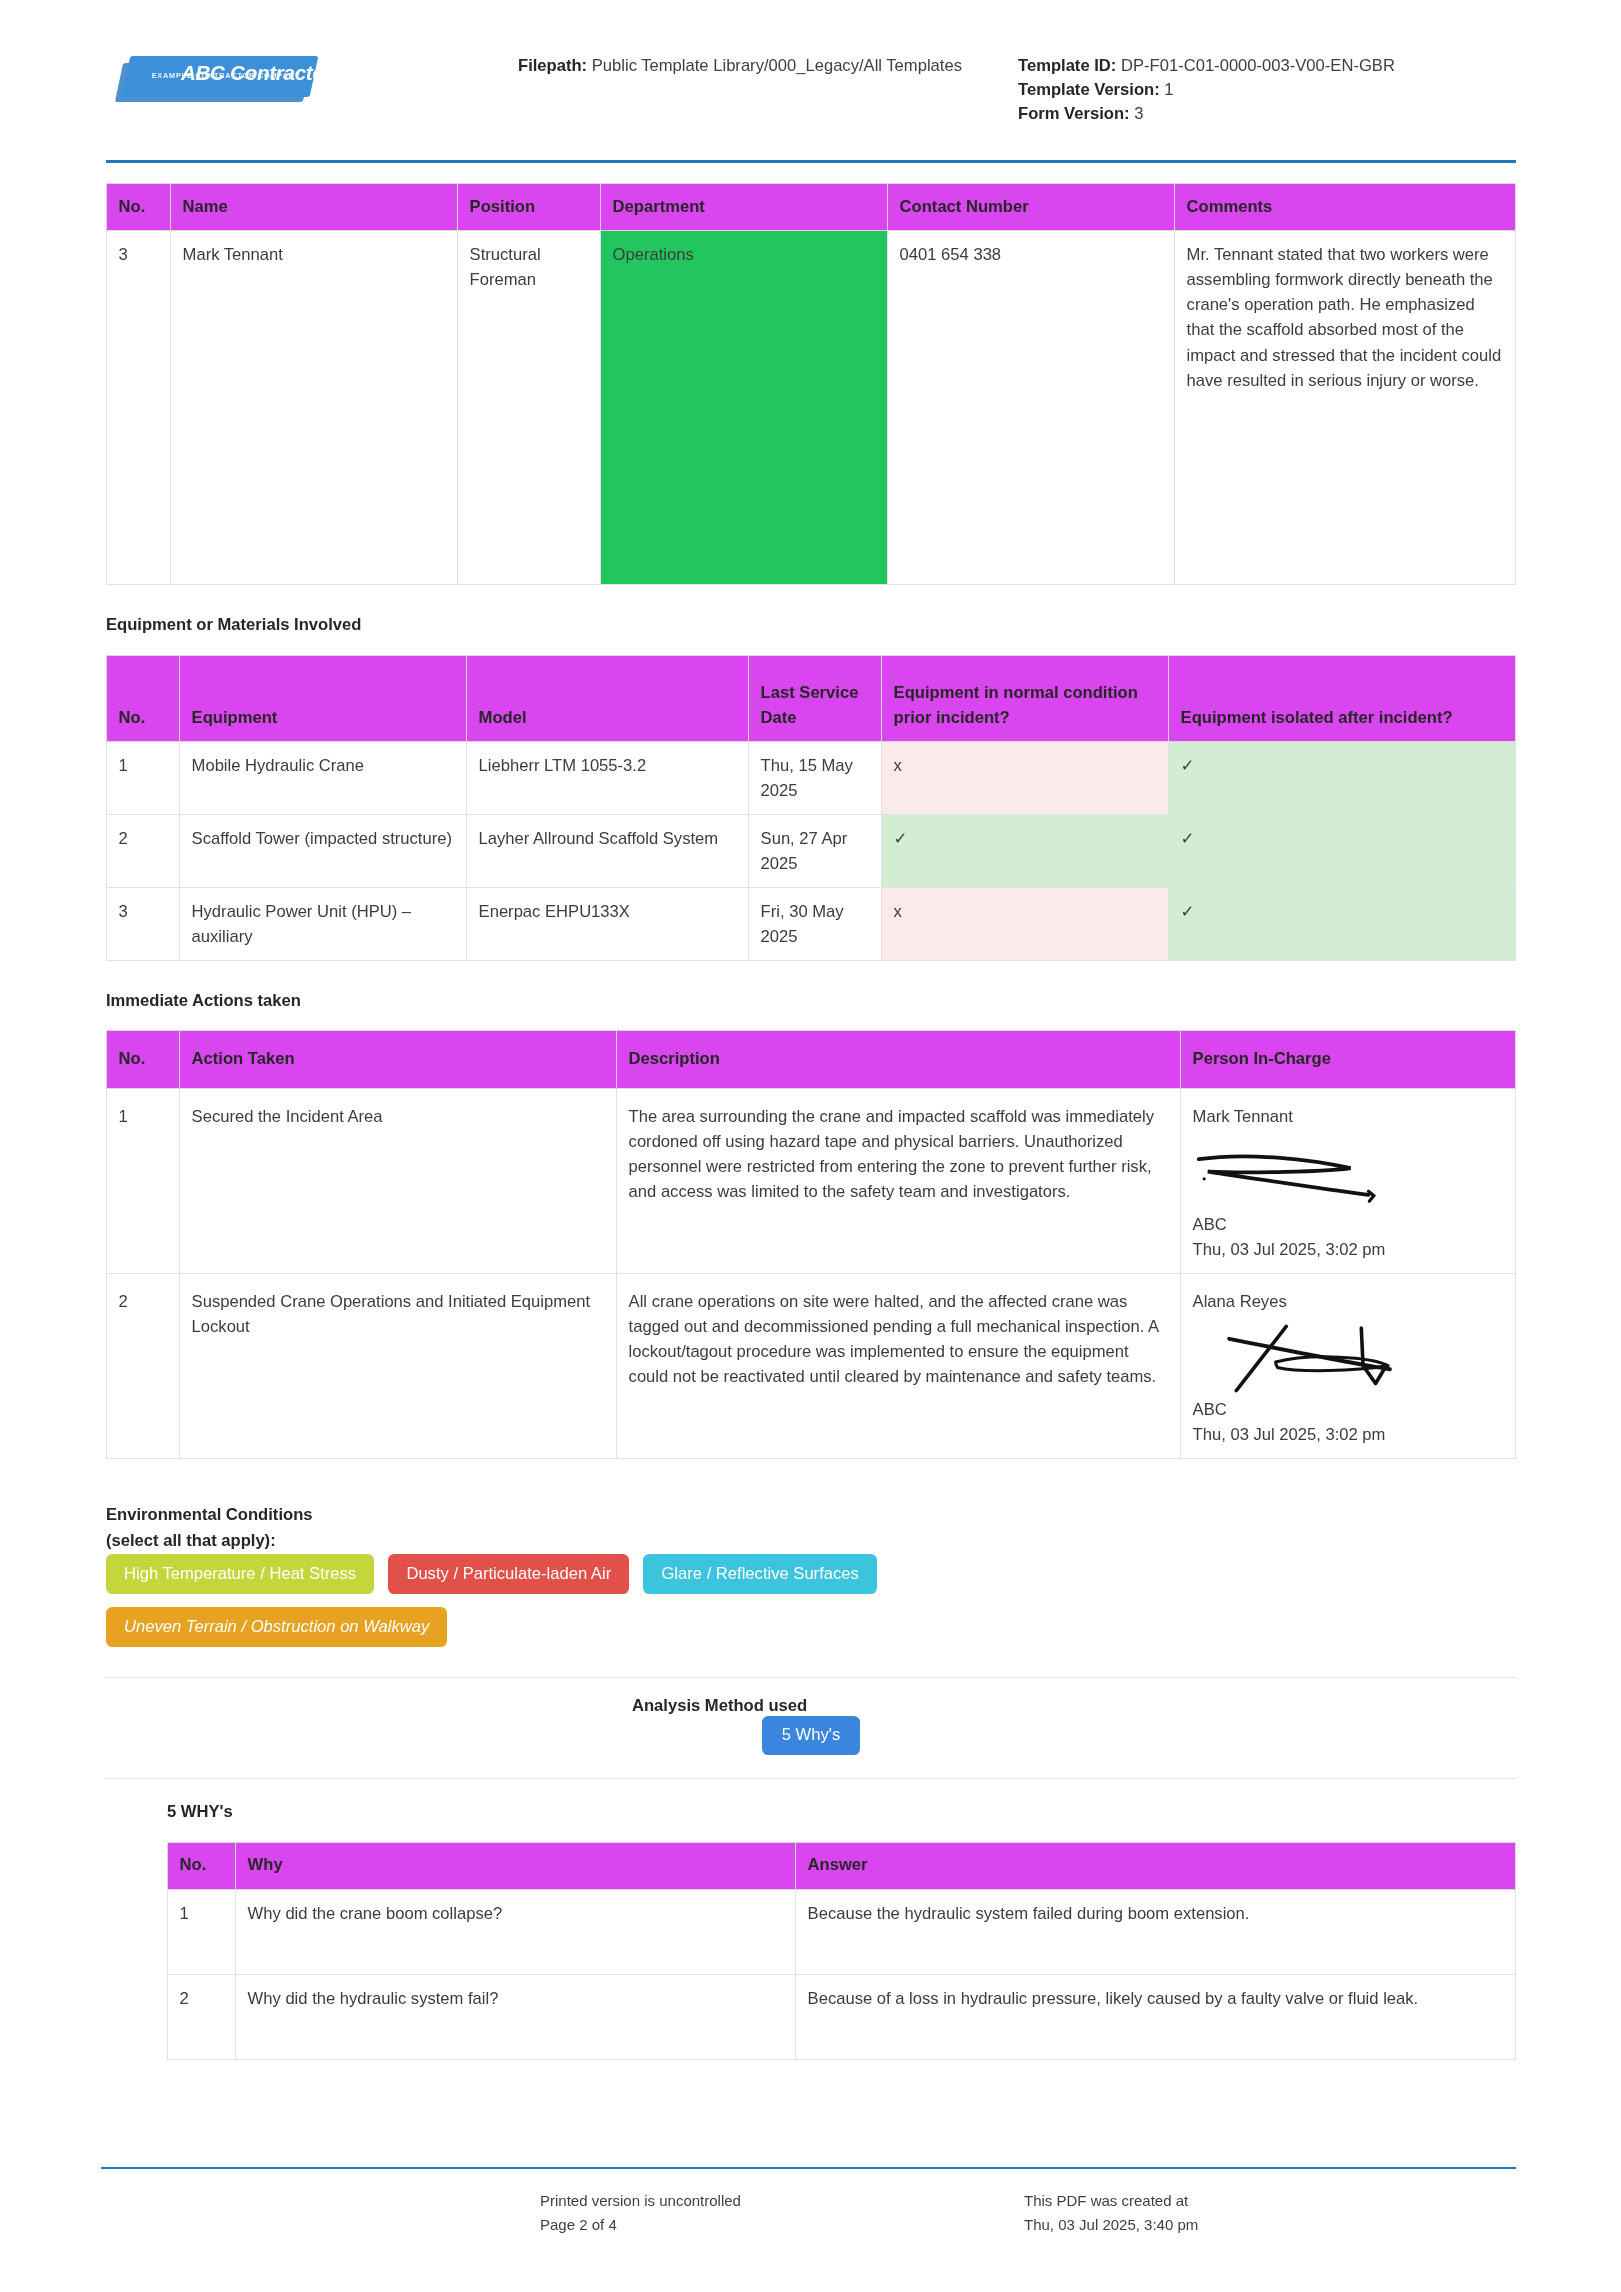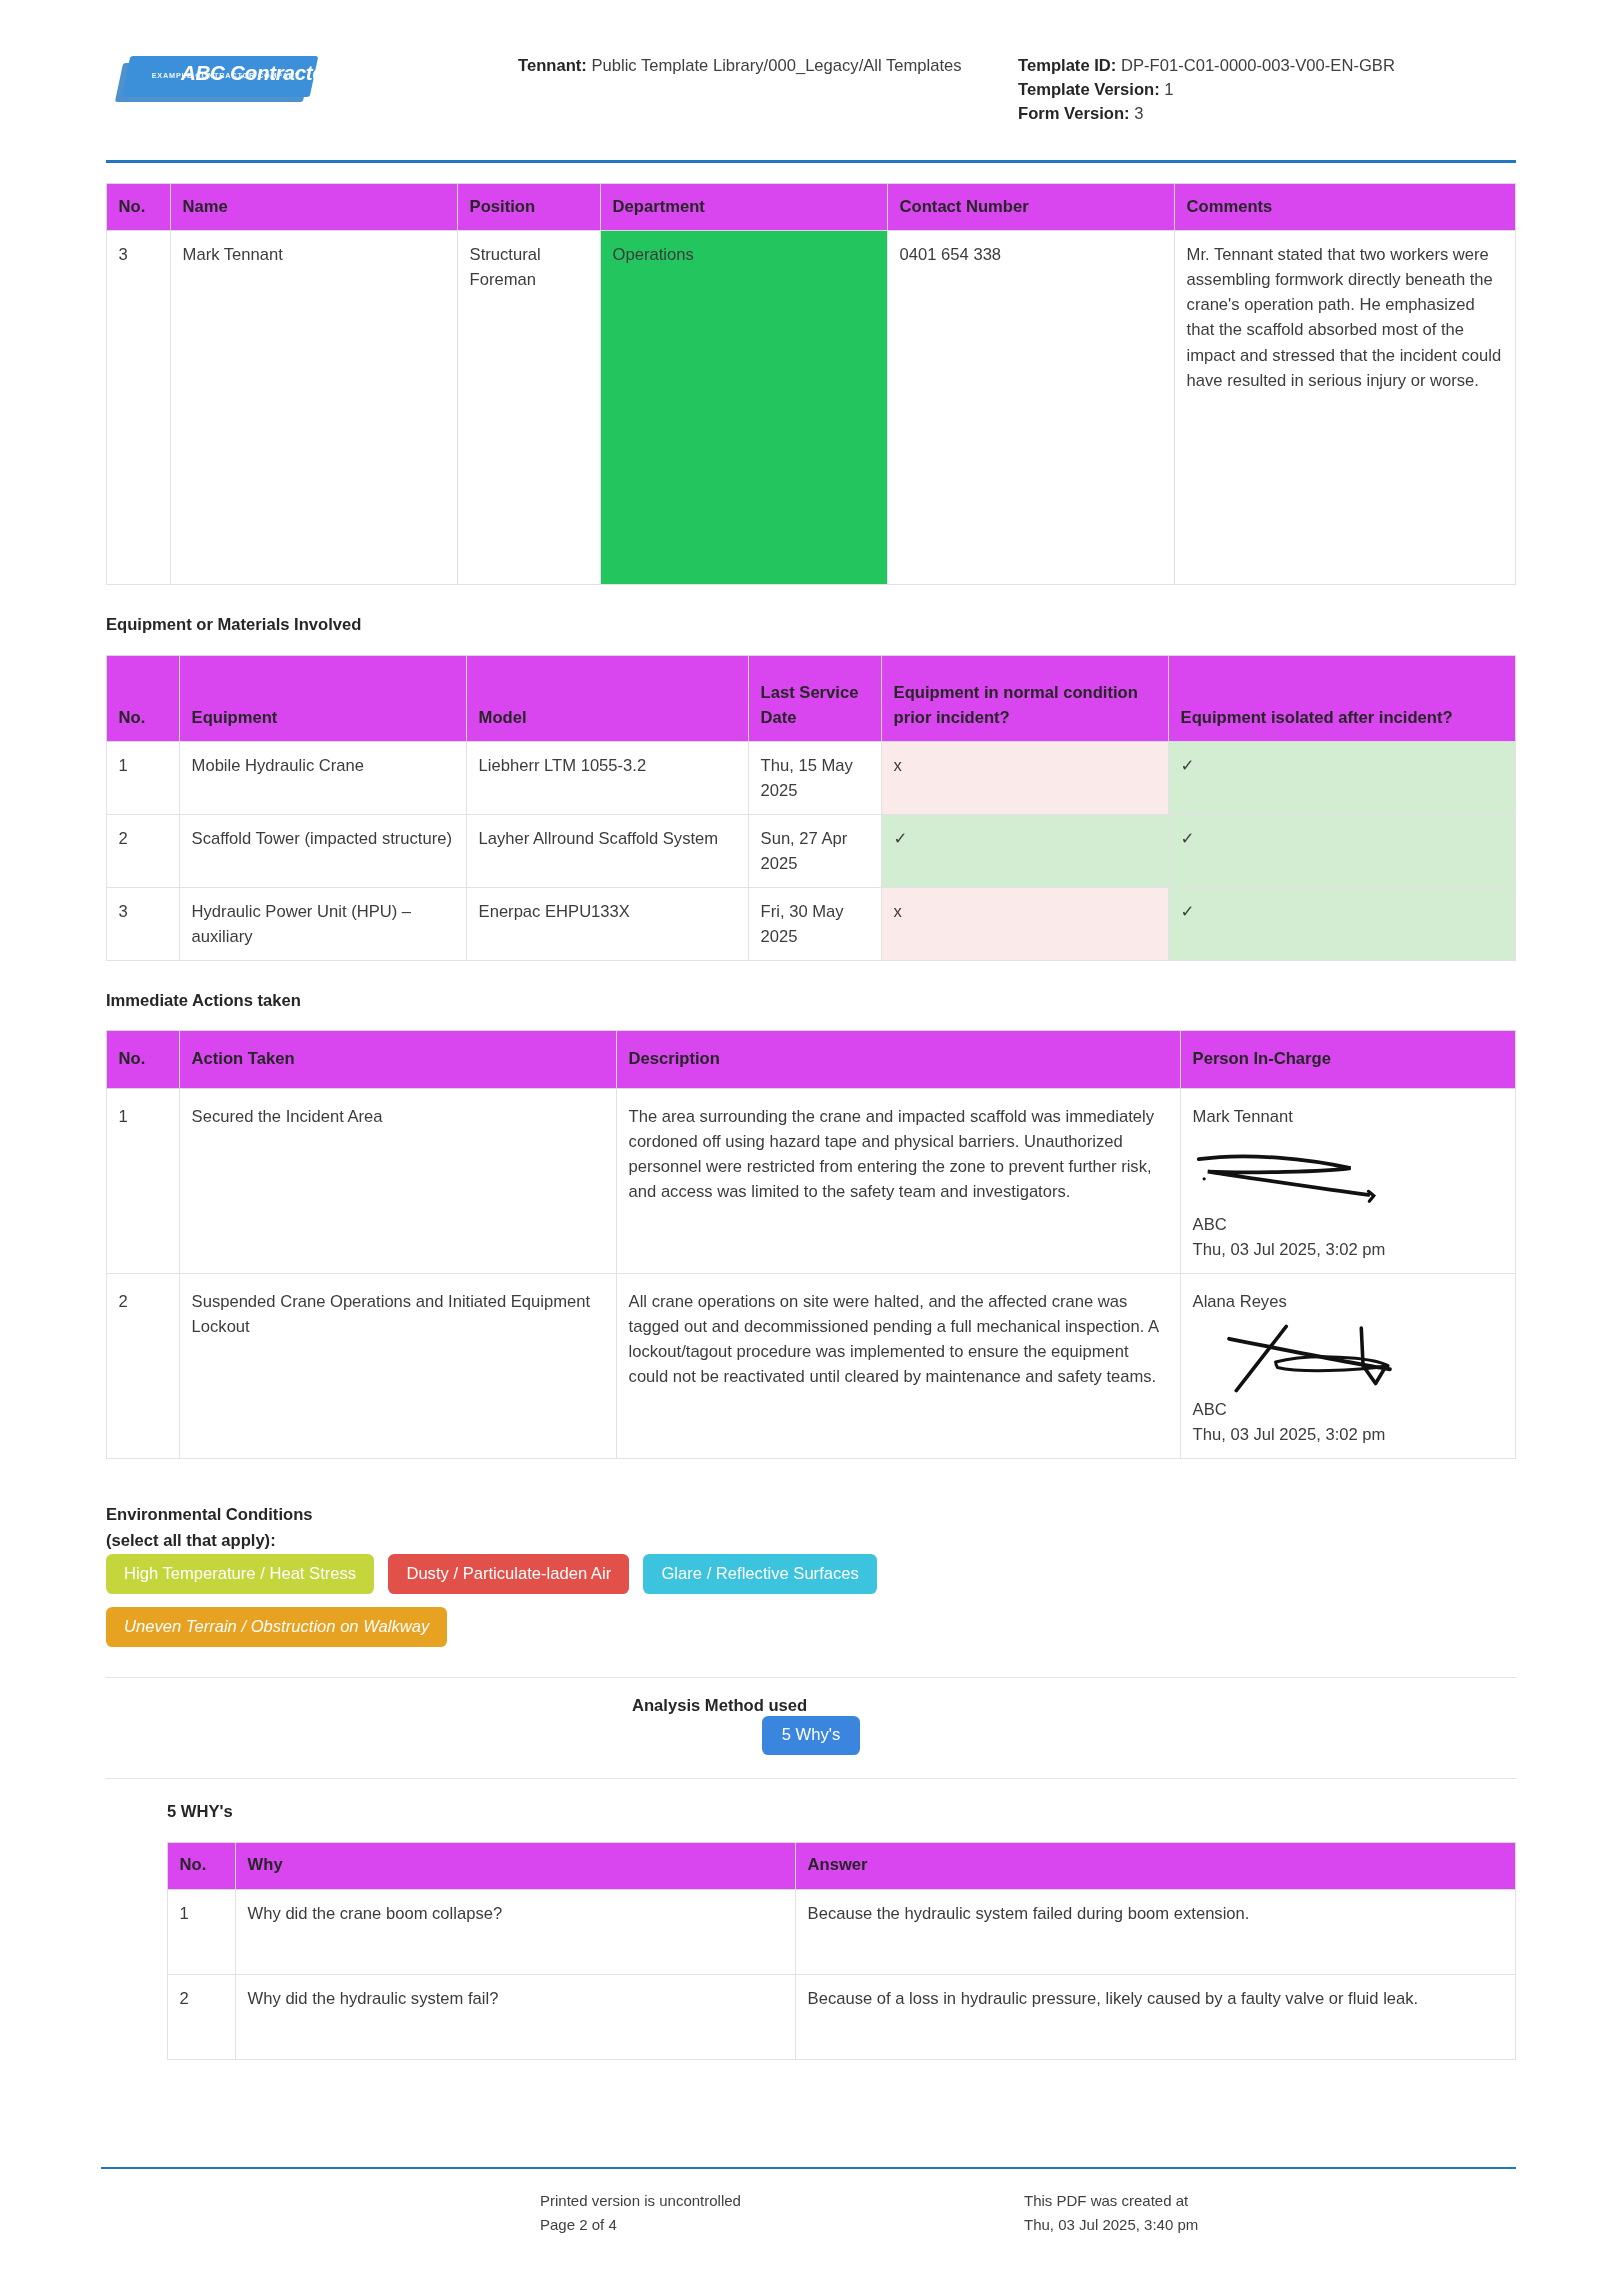--- a/index.html
+++ b/index.html
@@ -142,21 +142,21 @@
   <div class="doc-header">
     <div class="logo-col">
       <div class="logo">
         <div class="shadow"></div>
         <div class="plate"></div>
         <div class="brand">ABC Contractors</div>
         <div class="sub">EXAMPLE CONTRACTOR COMPANY</div>
       </div>
     </div>
     <div class="meta-col fp">
-      <b>Tennant:</b>
+      <b>Filepath:</b>
       <span>Public Template Library/000_Legacy/All Templates</span>
     </div>
     <div class="meta-col tid">
       <div>
         <b>Template ID:</b>
         <span>DP-F01-C01-0000-003-V00-EN-GBR</span>
       </div>
       <div>
         <b>Template Version:</b>
         <span>1</span>

